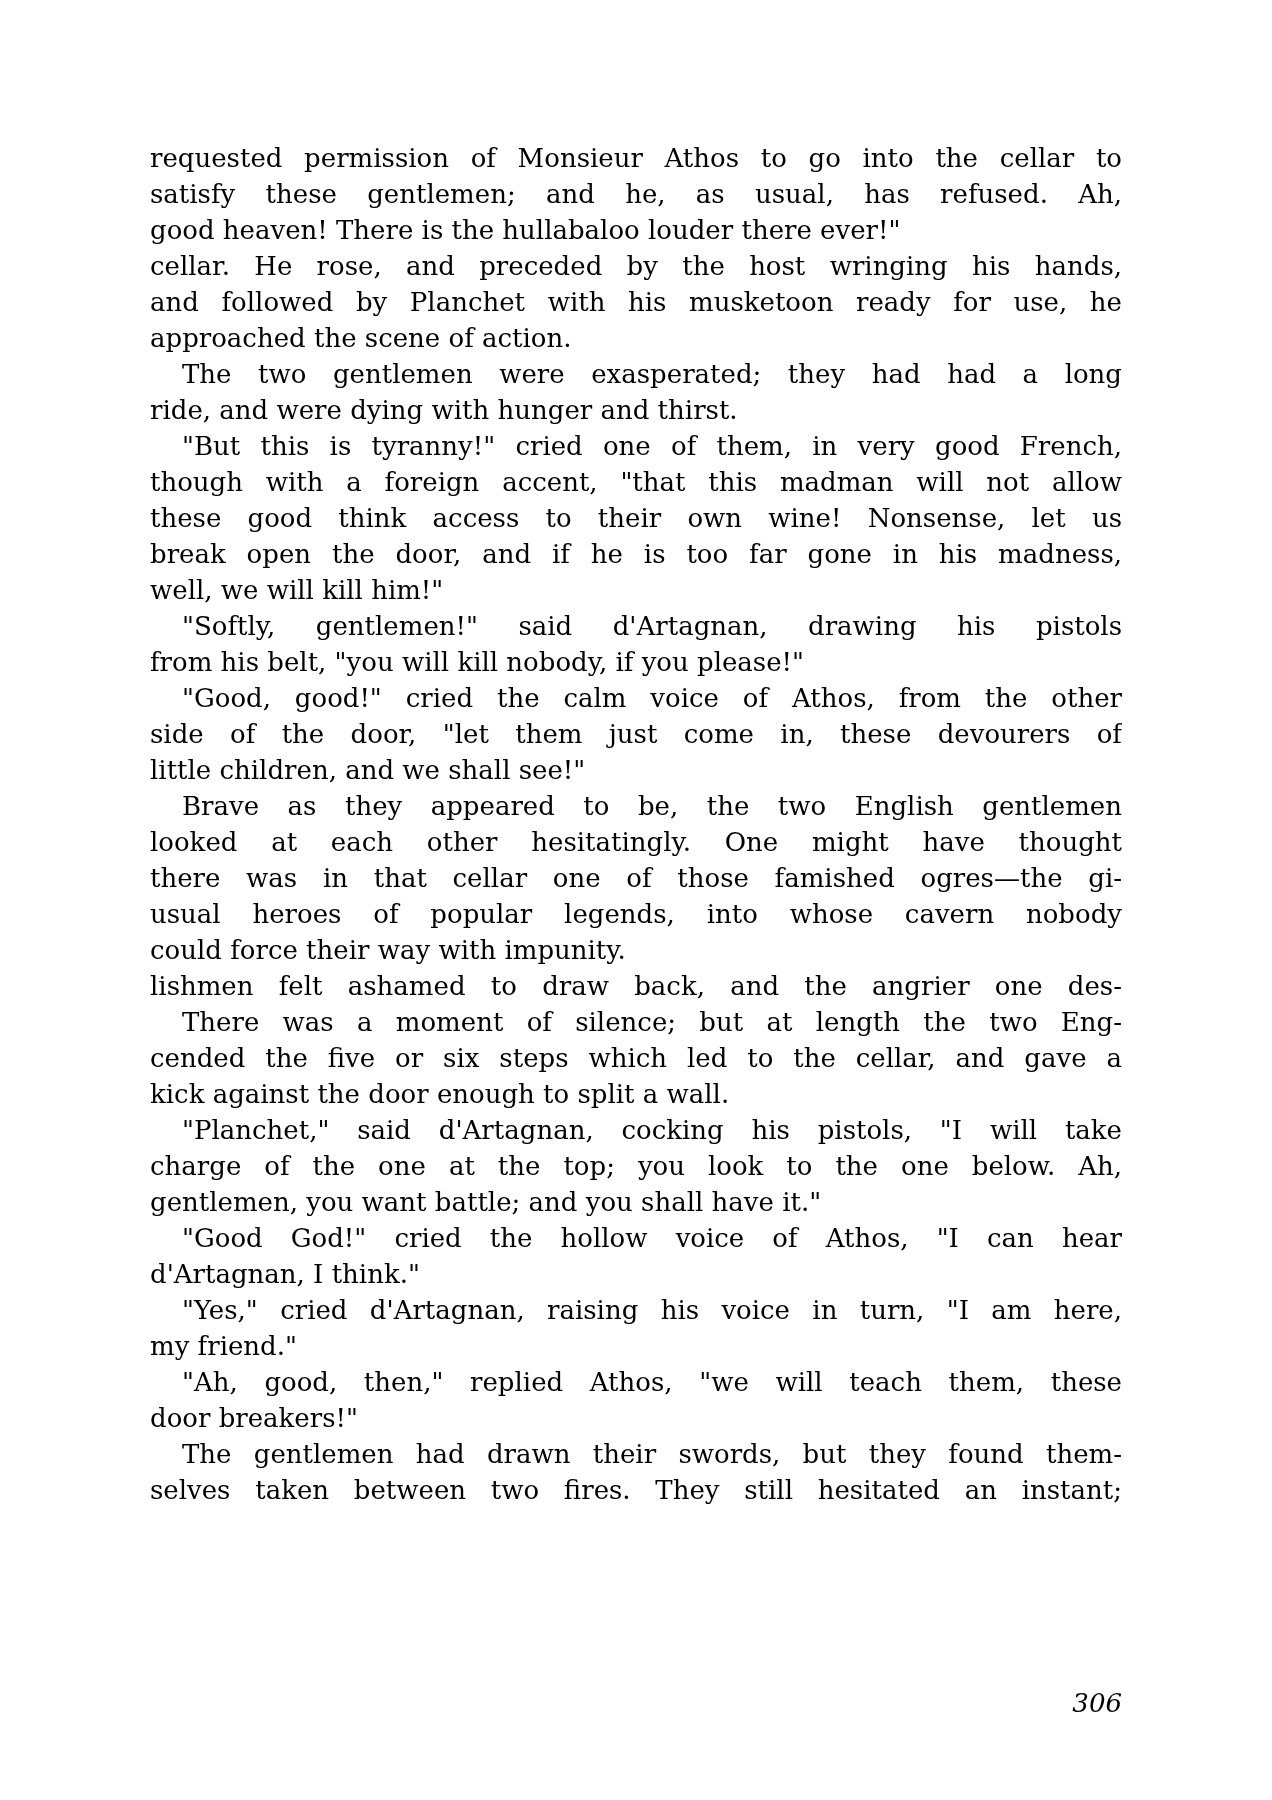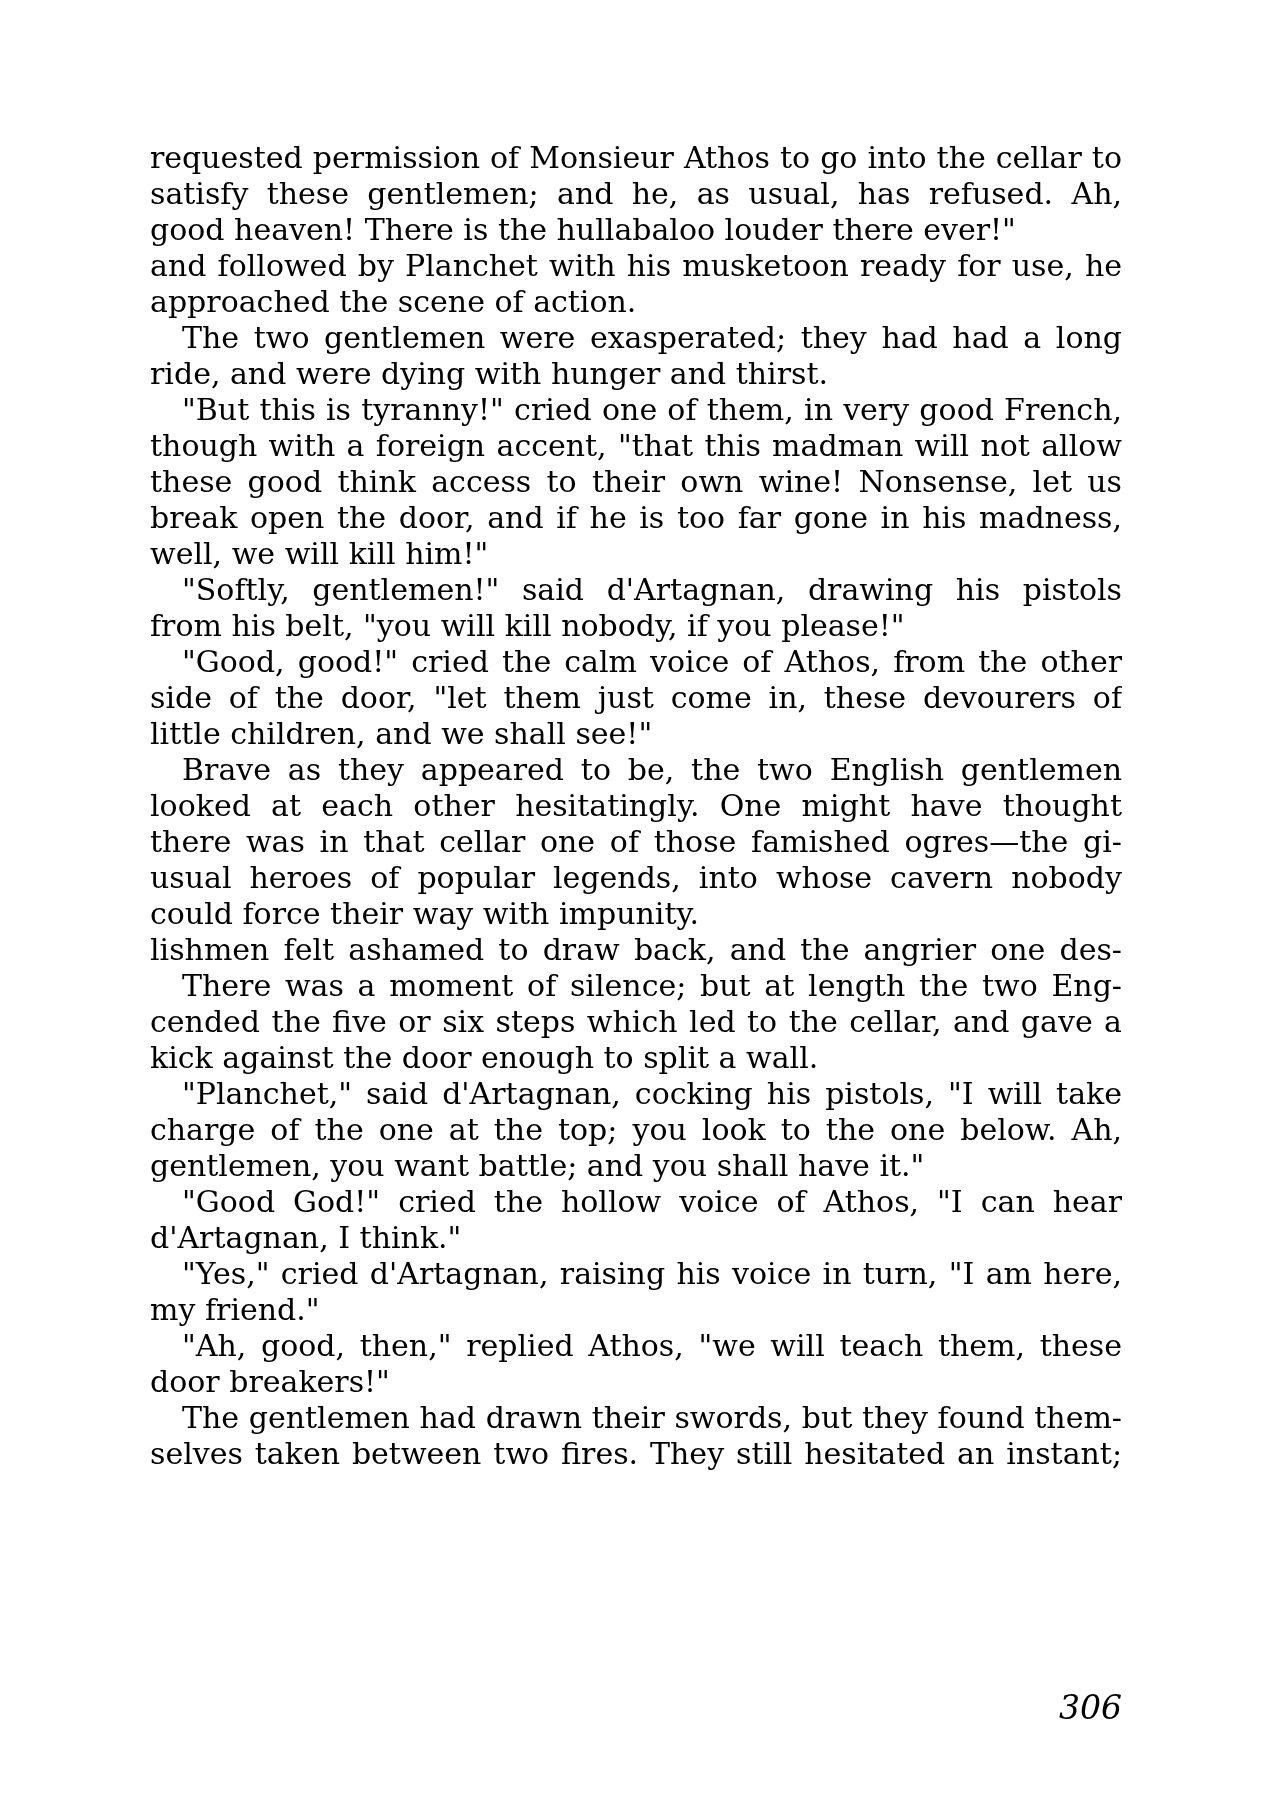--- a/index.html
+++ b/index.html
@@ -16,57 +16,58 @@
     background: #ffffff;
     overflow: hidden;
   }
   .text-block {
     position: absolute;
     left: 150px;
     top: 140px;
     width: 972px;
   }
   .line {
-    font-size: 30px;
+    font-size: 26px;
     line-height: 36px;
     height: 36px;
     overflow: hidden;
     text-align: justify;
     text-align-last: justify;
     -moz-text-align-last: justify;
   }
   .line.end {
     text-align-last: left;
     -moz-text-align-last: left;
   }
   .line.ind {
     text-indent: 32px;
   }
   .folio {
     position: absolute;
     right: 150px;
     top: 1688px;
-    font-size: 33px;
+    font-size: 26px;
     font-style: italic;
     text-align: right;
   }
 </style>
 </head>
 <body>
 
 <div class="page">
   <div class="text-block">
 
     <div class="para">
       <div class="line">requested permission of Monsieur Athos to go into the cellar to</div>
       <div class="line">satisfy these gentlemen; and he, as usual, has refused. Ah,</div>
       <div class="line end">good heaven! There is the hullabaloo louder there ever!"</div>
     </div>
 
     <div class="para">
+      <div class="line">cellar. He rose, and preceded by the host wringing his hands,</div>
       <div class="line">and followed by Planchet with his musketoon ready for use, he</div>
       <div class="line end">approached the scene of action.</div>
     </div>
 
     <div class="para">
       <div class="line ind">The two gentlemen were exasperated; they had had a long</div>
       <div class="line end">ride, and were dying with hunger and thirst.</div>
     </div>
 
     <div class="para">

